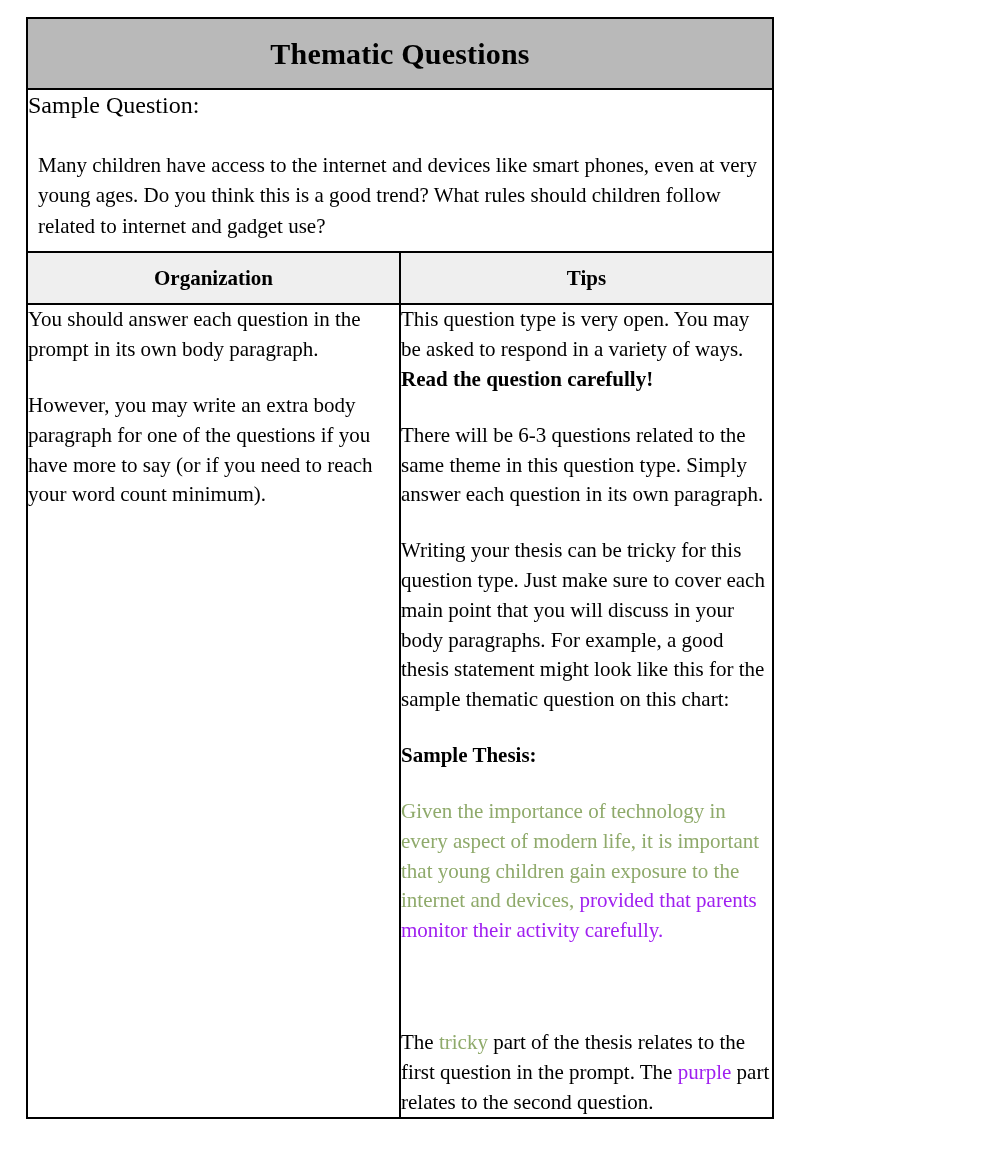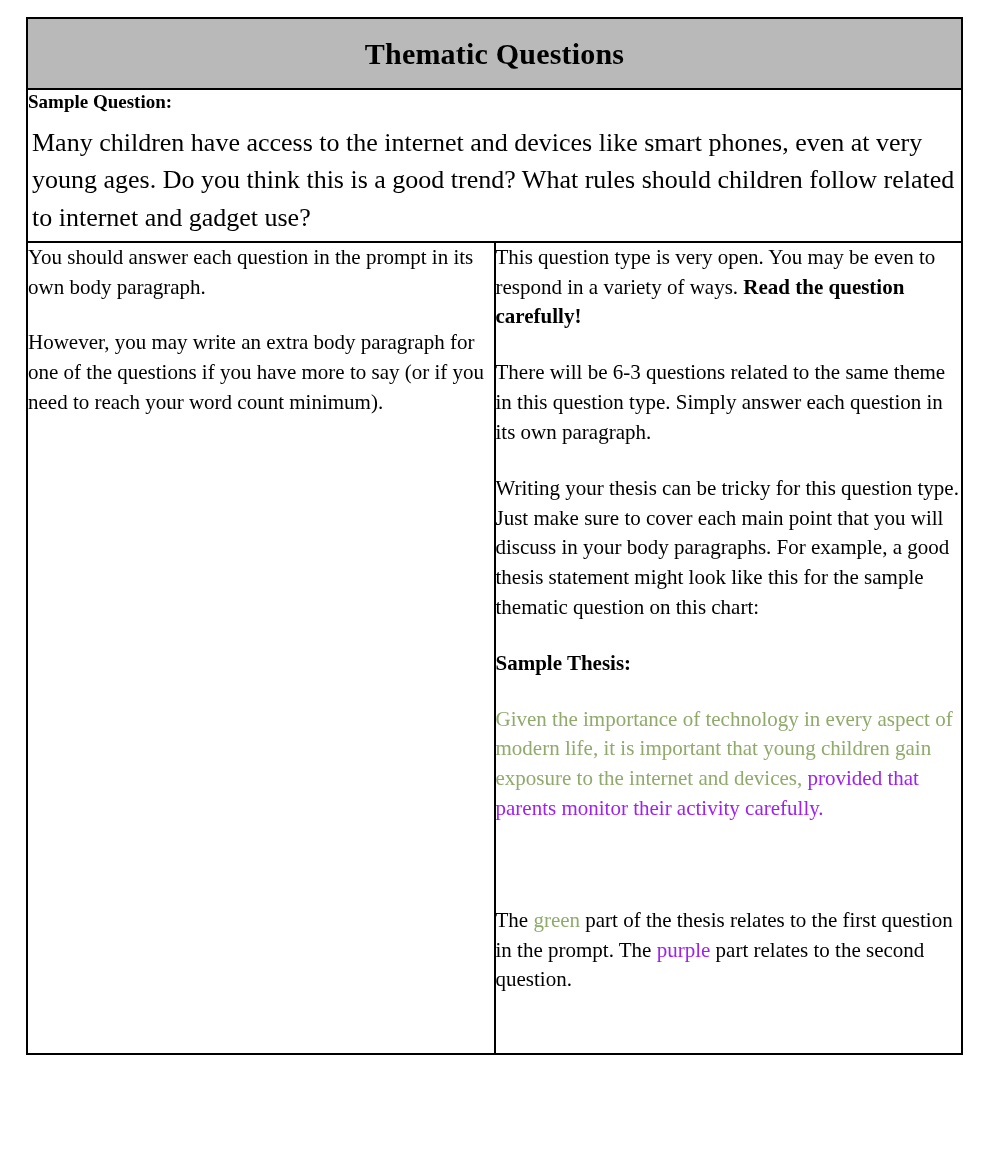--- a/index.html
+++ b/index.html
@@ -12,21 +12,21 @@
     height: 1166px;
     font-family: "Liberation Serif", "DejaVu Serif", serif;
     color: #000000;
     overflow: hidden;
   }
 
   .sheet {
     position: absolute;
     left: 26px;
     top: 17px;
-    width: 937px;
+    width: 748px;
     height: 1135px;
     box-sizing: border-box;
   }
 
   table.chart {
     width: 100%;
     border-collapse: collapse;
     table-layout: fixed;
   }
 
@@ -48,29 +48,29 @@
     font-weight: bold;
     letter-spacing: 0.2px;
   }
 
   
   .question-cell {
     background: #ffffff;
     padding: 14px 10px 20px 10px;
   }
   .q-label {
-    font-size: 19px;
-    font-weight: bold;
-    margin: 0 0 10px 0;
+    font-size: 24px;
+    font-weight: normal;
+    margin: 0 0 30px 0;
     line-height: 1.25;
   }
   .q-body {
-    font-size: 26px;
+    font-size: 21px;
     line-height: 1.45;
-    margin: 4px;
+    margin: 10px;
   }
 
   
   .col-head {
     background: #efefef;
     text-align: center;
     height: 50px;
     vertical-align: middle !important;
     font-size: 21px;
     font-weight: bold;
@@ -119,38 +119,42 @@
         </td>
       </tr>
 
       <tr>
         <td class="question-cell" colspan="2">
           <p class="q-label">Sample Question:</p>
           <p class="q-body">Many children have access to the internet and devices like smart phones, even at very young ages. Do you think this is a good trend?  What rules should children follow related to internet and gadget use?</p>
         </td>
       </tr>
 
+      <tr>
+        <td class="col-head">Organization</td>
+        <td class="col-head">Tips</td>
+      </tr>
 
       <tr>
         <td class="body-cell">
           <p>You should answer each question in the prompt in its own body paragraph.</p>
           <p>However, you may write an extra body paragraph for one of the questions if you have more to say (or if you need to reach your word count minimum).</p>
         </td>
 
         <td class="body-cell">
-          <p><span>This question type is very open. You may be even to respond in a variety of ways. </span><strong class="bold">Read the question carefully!</strong></p>
+          <p><span>This question type is very open. You may be asked to respond in a variety of ways. </span><strong class="bold">Read the question carefully!</strong></p>
 
           <p>There will be 6-3 questions related to the same theme in this question type. Simply answer each question in its own paragraph.</p>
 
           <p>Writing your thesis can be tricky for this question type. Just make sure to cover each main point that you will discuss in your body paragraphs. For example, a good thesis statement might look like this for the sample thematic question on this chart:</p>
 
           <p><strong class="bold">Sample Thesis:</strong></p>
 
           <p><span class="green">Given the importance of technology in every aspect of modern life, it is important that young children gain exposure to the internet and devices, </span><span class="purple">provided that parents monitor their activity carefully.</span></p>
 
           <p class="spacer-p"></p>
 
-          <p><span>The </span><span class="green">green</span><span> part of the thesis relates to the first question in the prompt. The </span><span class="purple">purple</span><span> part relates to the second question.</span></p>
+          <p><span>The </span><span class="green">tricky</span><span> part of the thesis relates to the first question in the prompt. The </span><span class="purple">purple</span><span> part relates to the second question.</span></p>
         </td>
       </tr>
     </tbody>
   </table>
 </div>
 
 </body></html>

